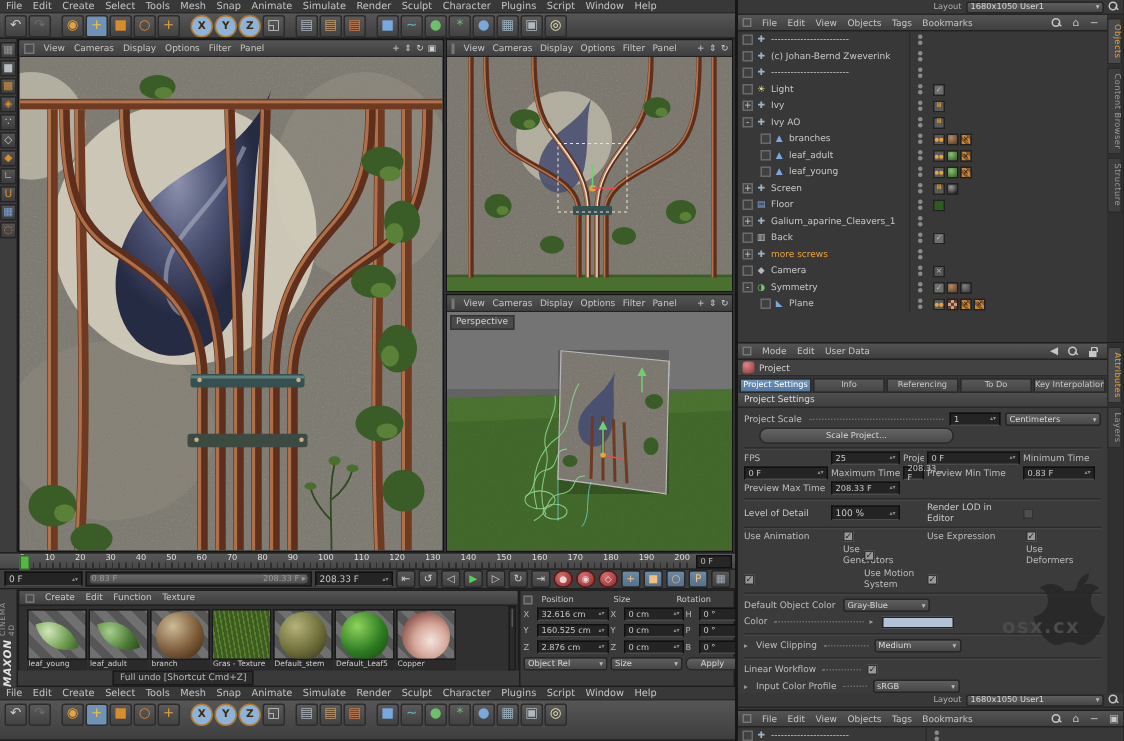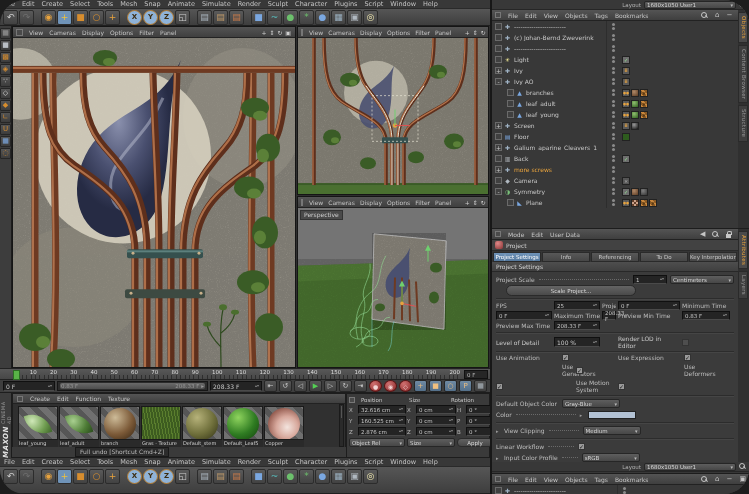--- a/index.html
+++ b/index.html
@@ -1,17 +1,17 @@
 <!DOCTYPE html>
 <html><head>
 <meta charset="utf-8">
 <style>
   html,body{margin:0;padding:0;background:#1d1d1d;}
   *{box-sizing:border-box;font-family:"DejaVu Sans",sans-serif;}
-  #app{position:relative;width:749px;height:494px;background:#2e2e2e;overflow:hidden;color:#c8c8c8;border-radius:25px;}
+  #app{position:relative;width:749px;height:494px;background:#2e2e2e;overflow:hidden;color:#c8c8c8;}
 
   
   .menubar{position:absolute;left:0;width:490px;height:9px;background:#383838;display:flex;align-items:center;gap:7px;padding:0 4px;font-size:6.5px;color:#c4c4c4;white-space:nowrap;overflow:hidden;border-bottom:1px solid #2a2a2a;}
   .menubar .mitem{cursor:default;}
   
   .tbar{position:absolute;left:0;width:490px;height:17px;background:linear-gradient(#565656,#3e3e3e);border-bottom:1px solid #1f1f1f;display:flex;align-items:center;padding:0 3px;gap:1px;overflow:hidden;}
   .tbi{width:15px;height:15px;background:linear-gradient(#5a5a5a,#424242);border:1px solid #2c2c2c;border-radius:2px;display:flex;align-items:center;justify-content:center;font-size:9px;line-height:1;color:#ccc;}
   .tbi[data-sep]{width:5px;background:none;border:none;}
   .tbi[data-icon^="lock-"]{border-radius:50%;border:1px solid #b37a2e;font-size:7px;font-weight:bold;}
   .tbi i{font-style:normal;}
@@ -1307,20 +1307,27 @@
             <span style="flex:1;"></span>
           </div>
 
         </div>
       </div>
       <div class="vtabs">
 
       <span class="vtab" data-active="1">Attributes</span>
           <span class="vtab">Layers</span>
         </div>
+      <div id="watermark">
+        <svg width="96" height="56" viewBox="0 0 96 56">
+          <path d="M66 14 c5-7 14-5 17-2 c-5 2-7 7-5 12 c2 5 7 7 9 7 c-2 9-9 19-16 19 c-3 0-4-2-8-2 s-5 2-8 2 c-7 0-14-10-16-19 c2 0 7-2 9-7 c2-5 0-10-5-12 c3-3 12-5 17 2 z" fill="#272727"></path>
+          <path d="M68 12 c0-5 3-8 8-10 c0 5-3 8-8 10z" fill="#272727"></path>
+        </svg>
+        <span class="wm-txt">osx.cx</span>
+      </div>
     </div>
 
     <div class="strip" style="top:462px;">
       <span>Layout</span>
       <span class="dd">
           <span>1680x1050 User1</span>
           <span class="car">▾</span>
         </span>
       <span class="mag"></span>
     </div>

